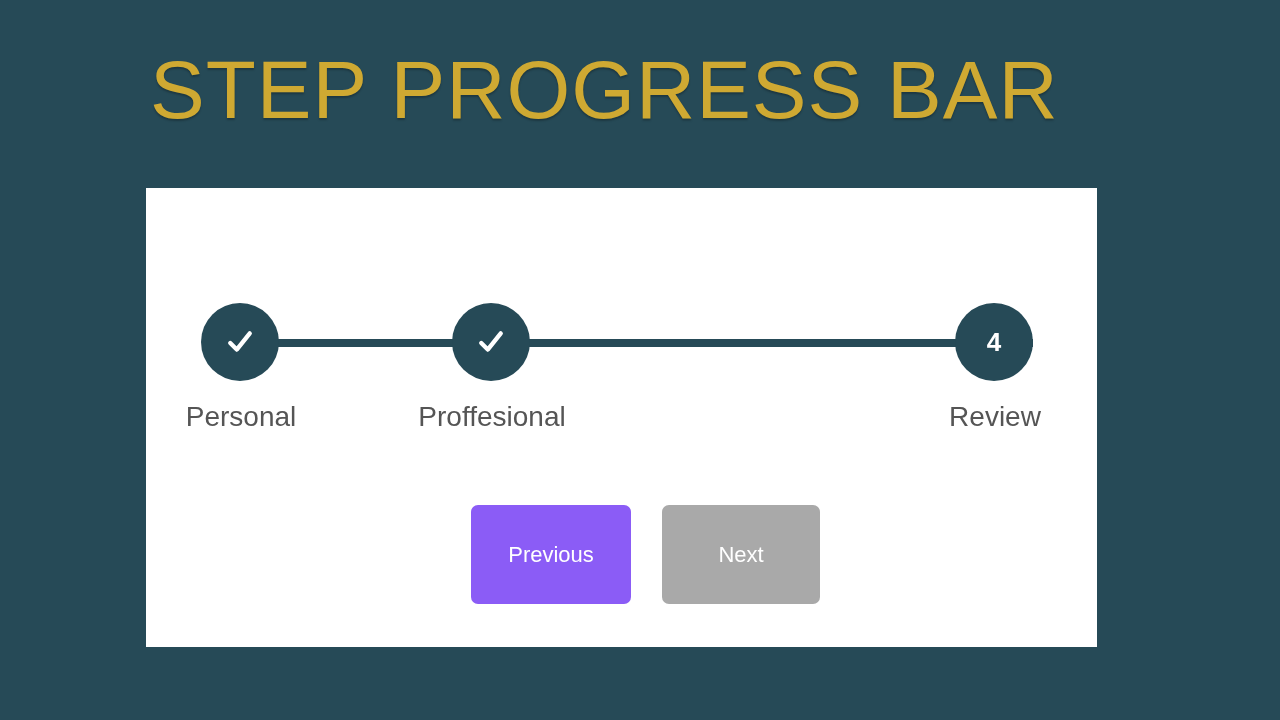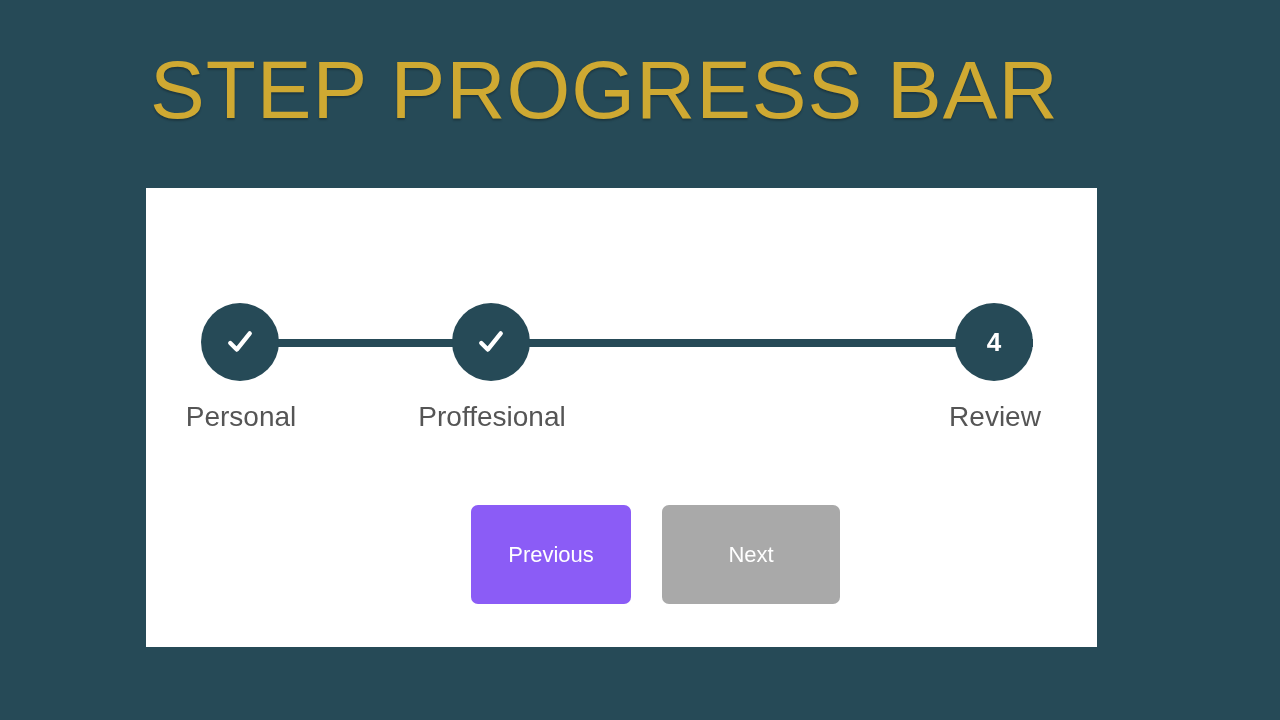--- a/index.html
+++ b/index.html
@@ -52,21 +52,21 @@
   }
   .btn {
     position:absolute; top:317px; height:99px;
     border-radius:7px;
     color:#ffffff; font-size:22px;
     display:flex; align-items:center; justify-content:center;
     border:none; cursor:pointer;
     font-family:"Liberation Sans", sans-serif;
   }
   .btn-prev { left:297px; width:160px; background:#8b5cf6;margin-left:28px; }
-  .btn-next { left:516px; width:178px; background:#a9a9a9; }
+  .btn-next { left:516px; width:158px; background:#a9a9a9; }
 </style>
 </head>
 <body>
 
 <div class="title">STEP PROGRESS BAR</div>
 
 <div class="card">
   <div class="track"></div>
 
   <div class="step" style="left:95px;">

